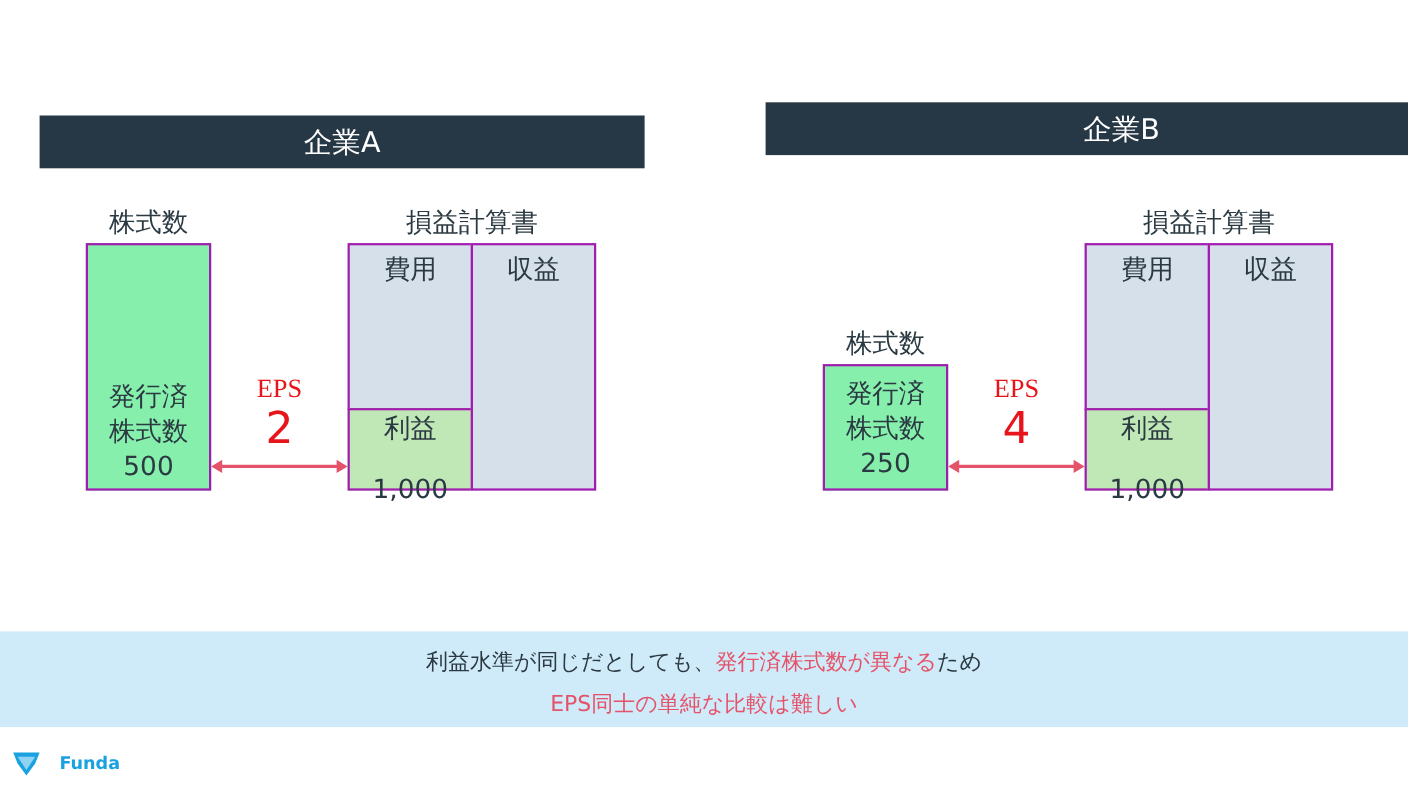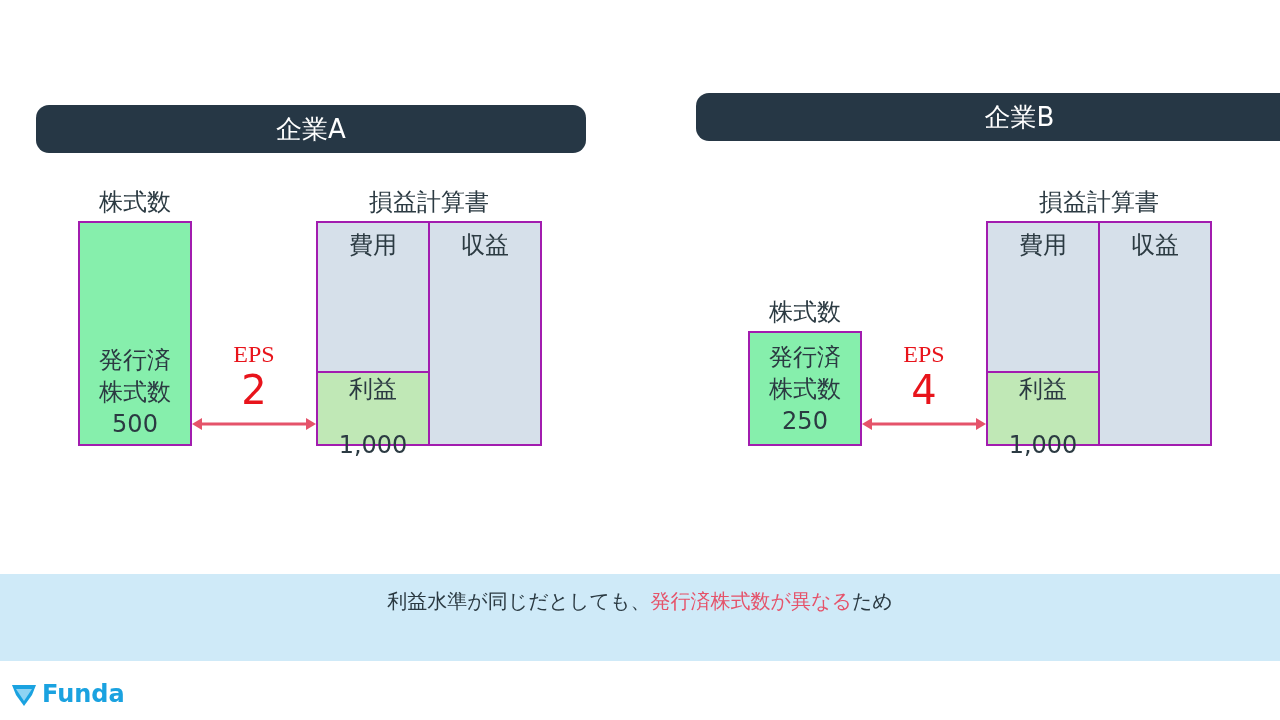--- a/index.html
+++ b/index.html
@@ -1,31 +1,31 @@
 <!DOCTYPE html>
 <html><head>
 <meta charset="utf-8">
 <style>
   html,body{margin:0;padding:0;}
   body{width:1280px;height:720px;position:relative;background:#ffffff;overflow:hidden;
        font-family:"DejaVu Sans","Liberation Sans",sans-serif;color:#2b3a42;}
   .abs{position:absolute;box-sizing:border-box;}
-  .header{background:#263745;color:#ffffff;font-size:26px;display:flex;align-items:center;justify-content:center;height:48px;border-radius:13px;}
+  .header{background:#263745;color:#ffffff;font-size:26px;display:flex;align-items:center;justify-content:center;height:48px;}
   .label{font-size:24px;text-align:center;color:#2b3a42;}
   .box{border:2px solid #a21caf;display:flex;flex-direction:column;align-items:center;text-align:center;font-size:24px;line-height:32px;color:#2b3a42;}
   .green{background:#86efac;}
   .green2{background:#c0e8b6;gap:24px;}
   .blue{background:#d6e0ea;}
   .eps{color:#e8141b;text-align:center;}
   .eps .t{font-size:24px;line-height:28px;font-family:Liberation Serif, serif;}
   .eps .v{font-size:40px;line-height:44px;}
   .arrow{height:14px;}
   .banner{background:#cfeaf8;font-size:20px;text-align:center;line-height:38px;padding-top:8px;}
   .hl{color:#e5536a;}
-  .logo{display:flex;align-items:center;gap:4px;color:#1aa2e0;font-weight:bold;font-size:24px;}
+  .logo{display:flex;align-items:center;gap:16px;color:#1aa2e0;font-weight:bold;font-size:16px;}
 </style>
 </head>
 <body>
 
 <div class="abs header" style="left:36px;top:105px;width:550px;">
     <span>企業A</span>
   </div>
 
 <div class="abs label" style="left:78px;top:186px;width:114px;">株式数</div>
 <div class="abs box green" style="left:78px;top:221px;width:114px;height:225px;justify-content:flex-end;padding-bottom:4px;">
@@ -84,20 +84,21 @@
 <div class="abs box green2" style="left:986px;top:371px;width:114px;height:75px;">
   <span>利益</span>
   <span>1,000</span>
 </div>
 <div class="abs box blue" style="left:1098px;top:221px;width:114px;height:225px;padding-top:6px;">
     <span>収益</span>
   </div>
 
 <div class="abs banner" style="left:0;top:574px;width:1280px;height:87px;">
   <div><span>利益水準が同じだとしても、</span><span class="hl">発行済株式数が異なる</span><span>ため</span></div>
+  <div class="hl">EPS同士の単純な比較は難しい</div>
 </div>
 
 <div class="abs logo" style="left:10px;top:680px;">
   <svg width="28" height="26">
     <polygon points="2,4 26,4 22,14 14,25 6,14" fill="#1aa2e0"></polygon>
     <polygon points="6,8 22,8 14,20" fill="#8fd3f3"></polygon>
   </svg>
   <span>Funda</span>
 </div>
 

